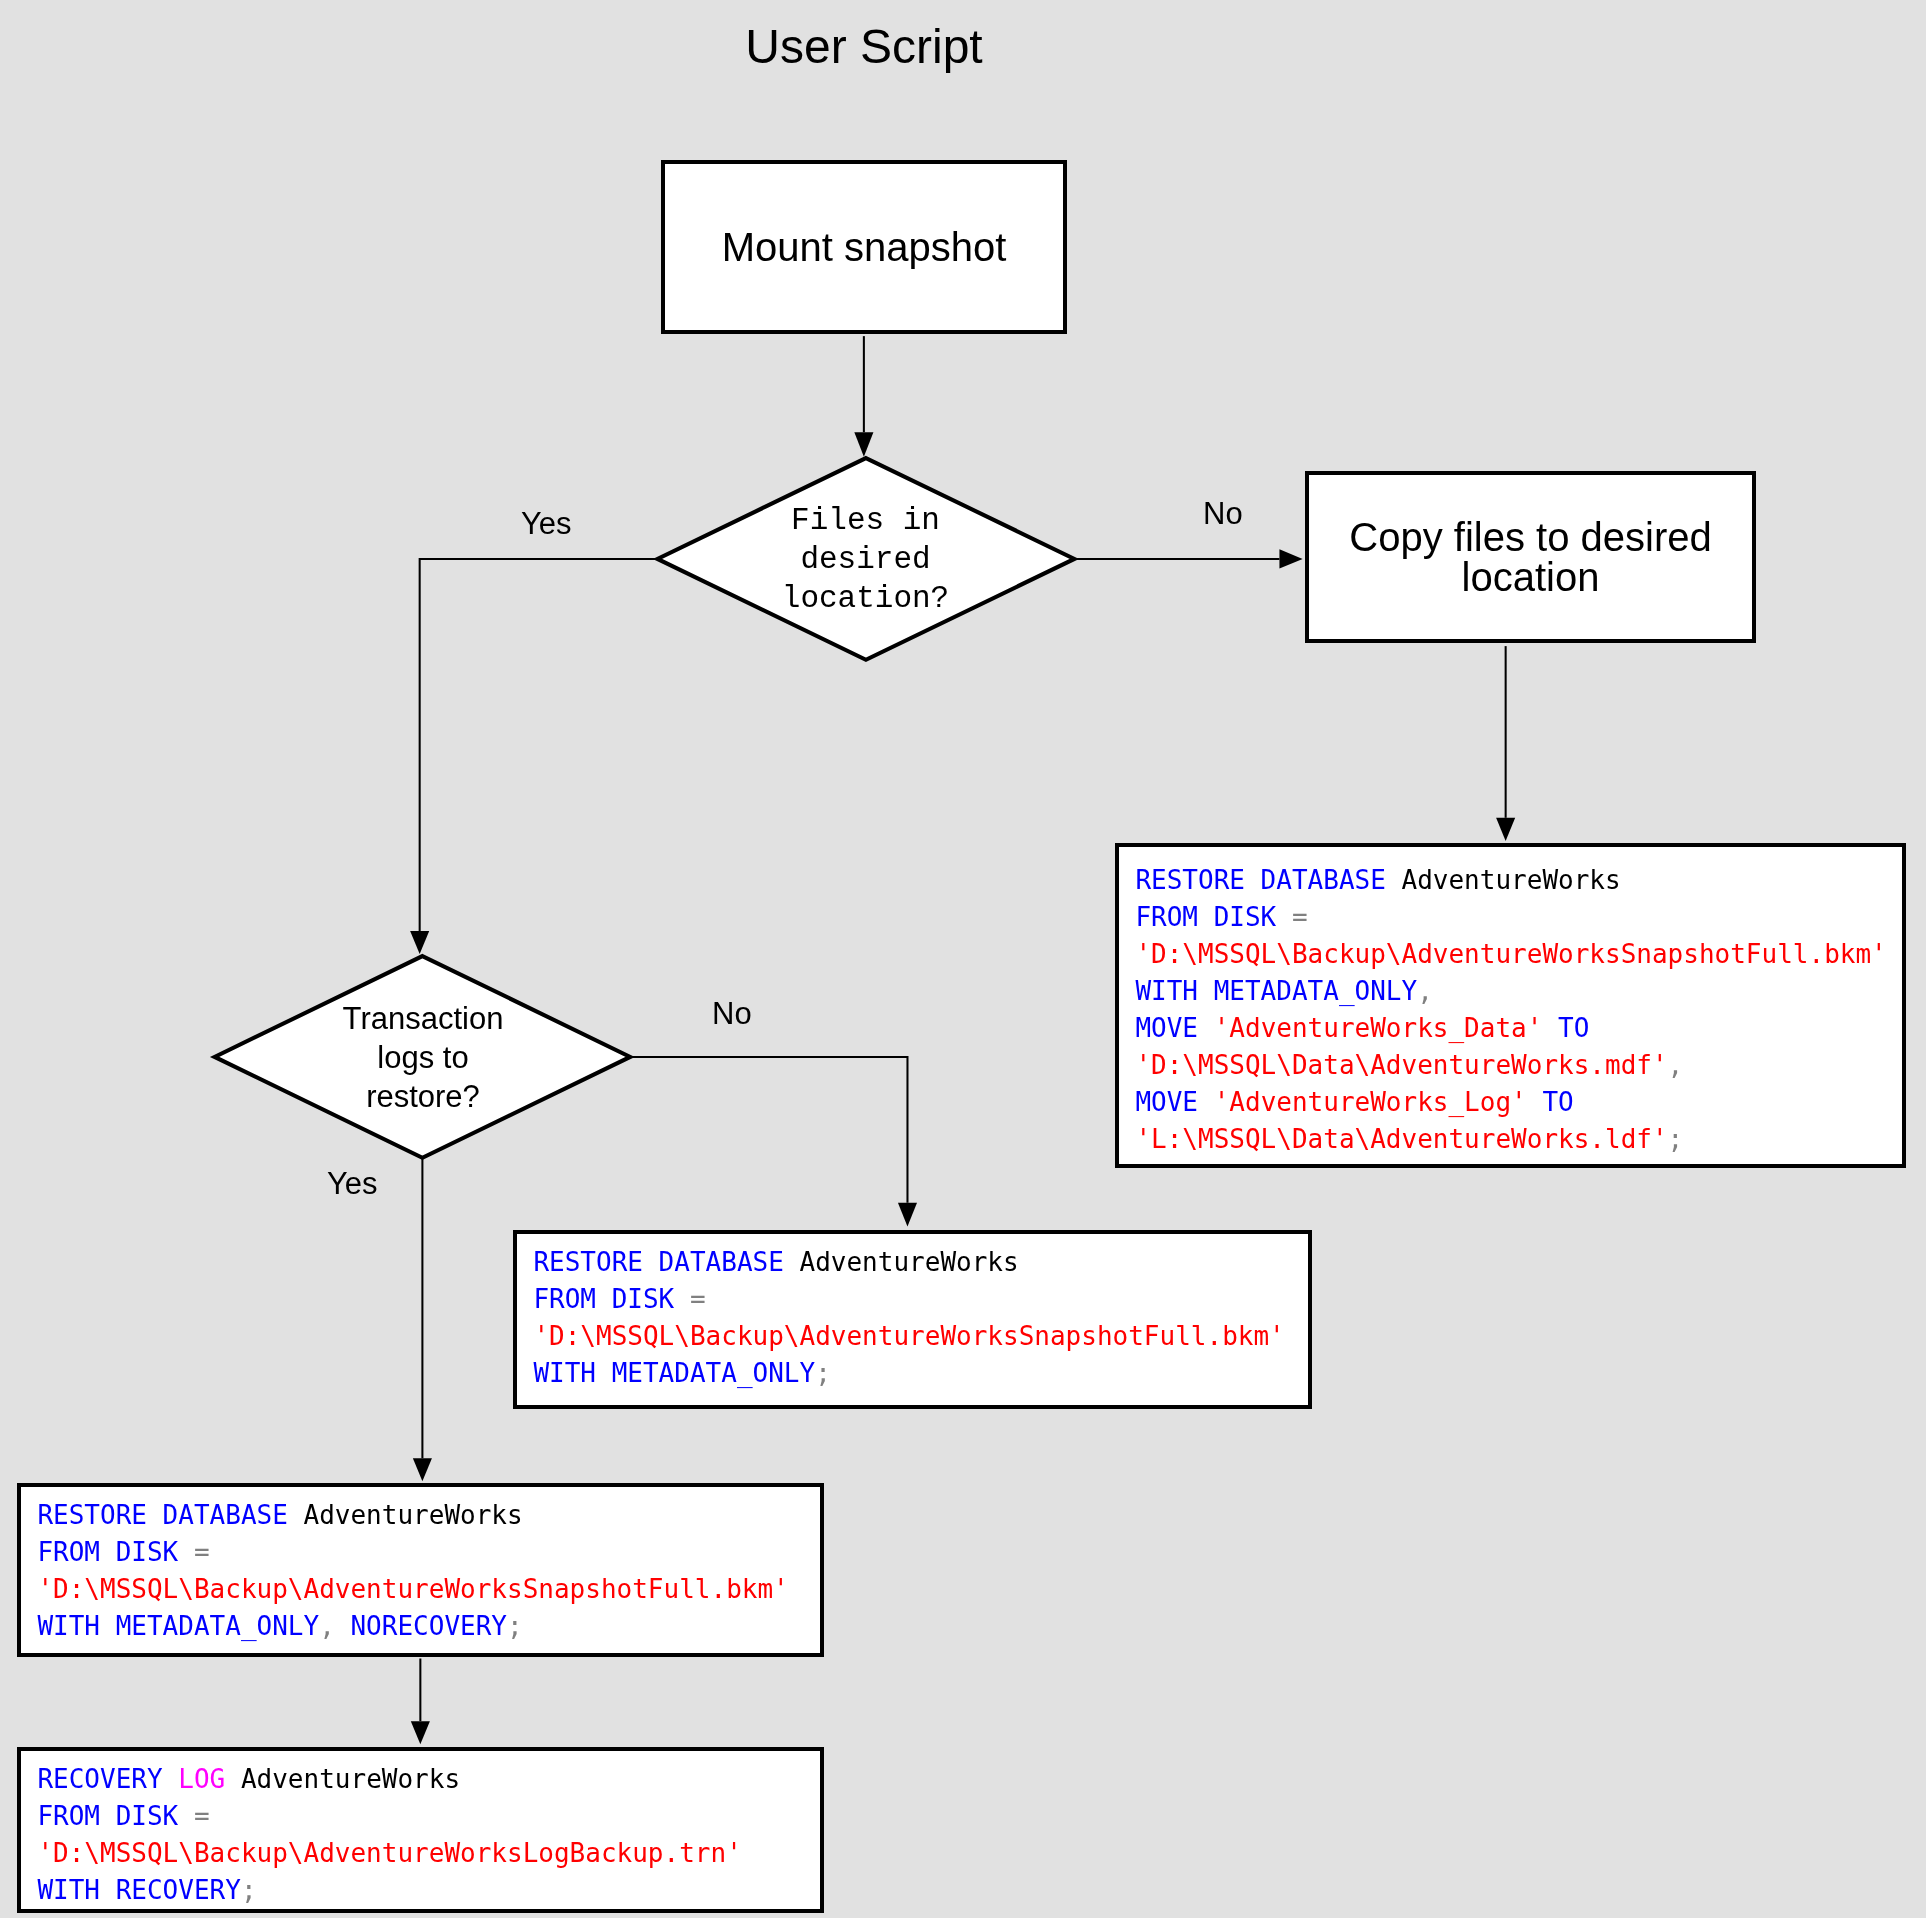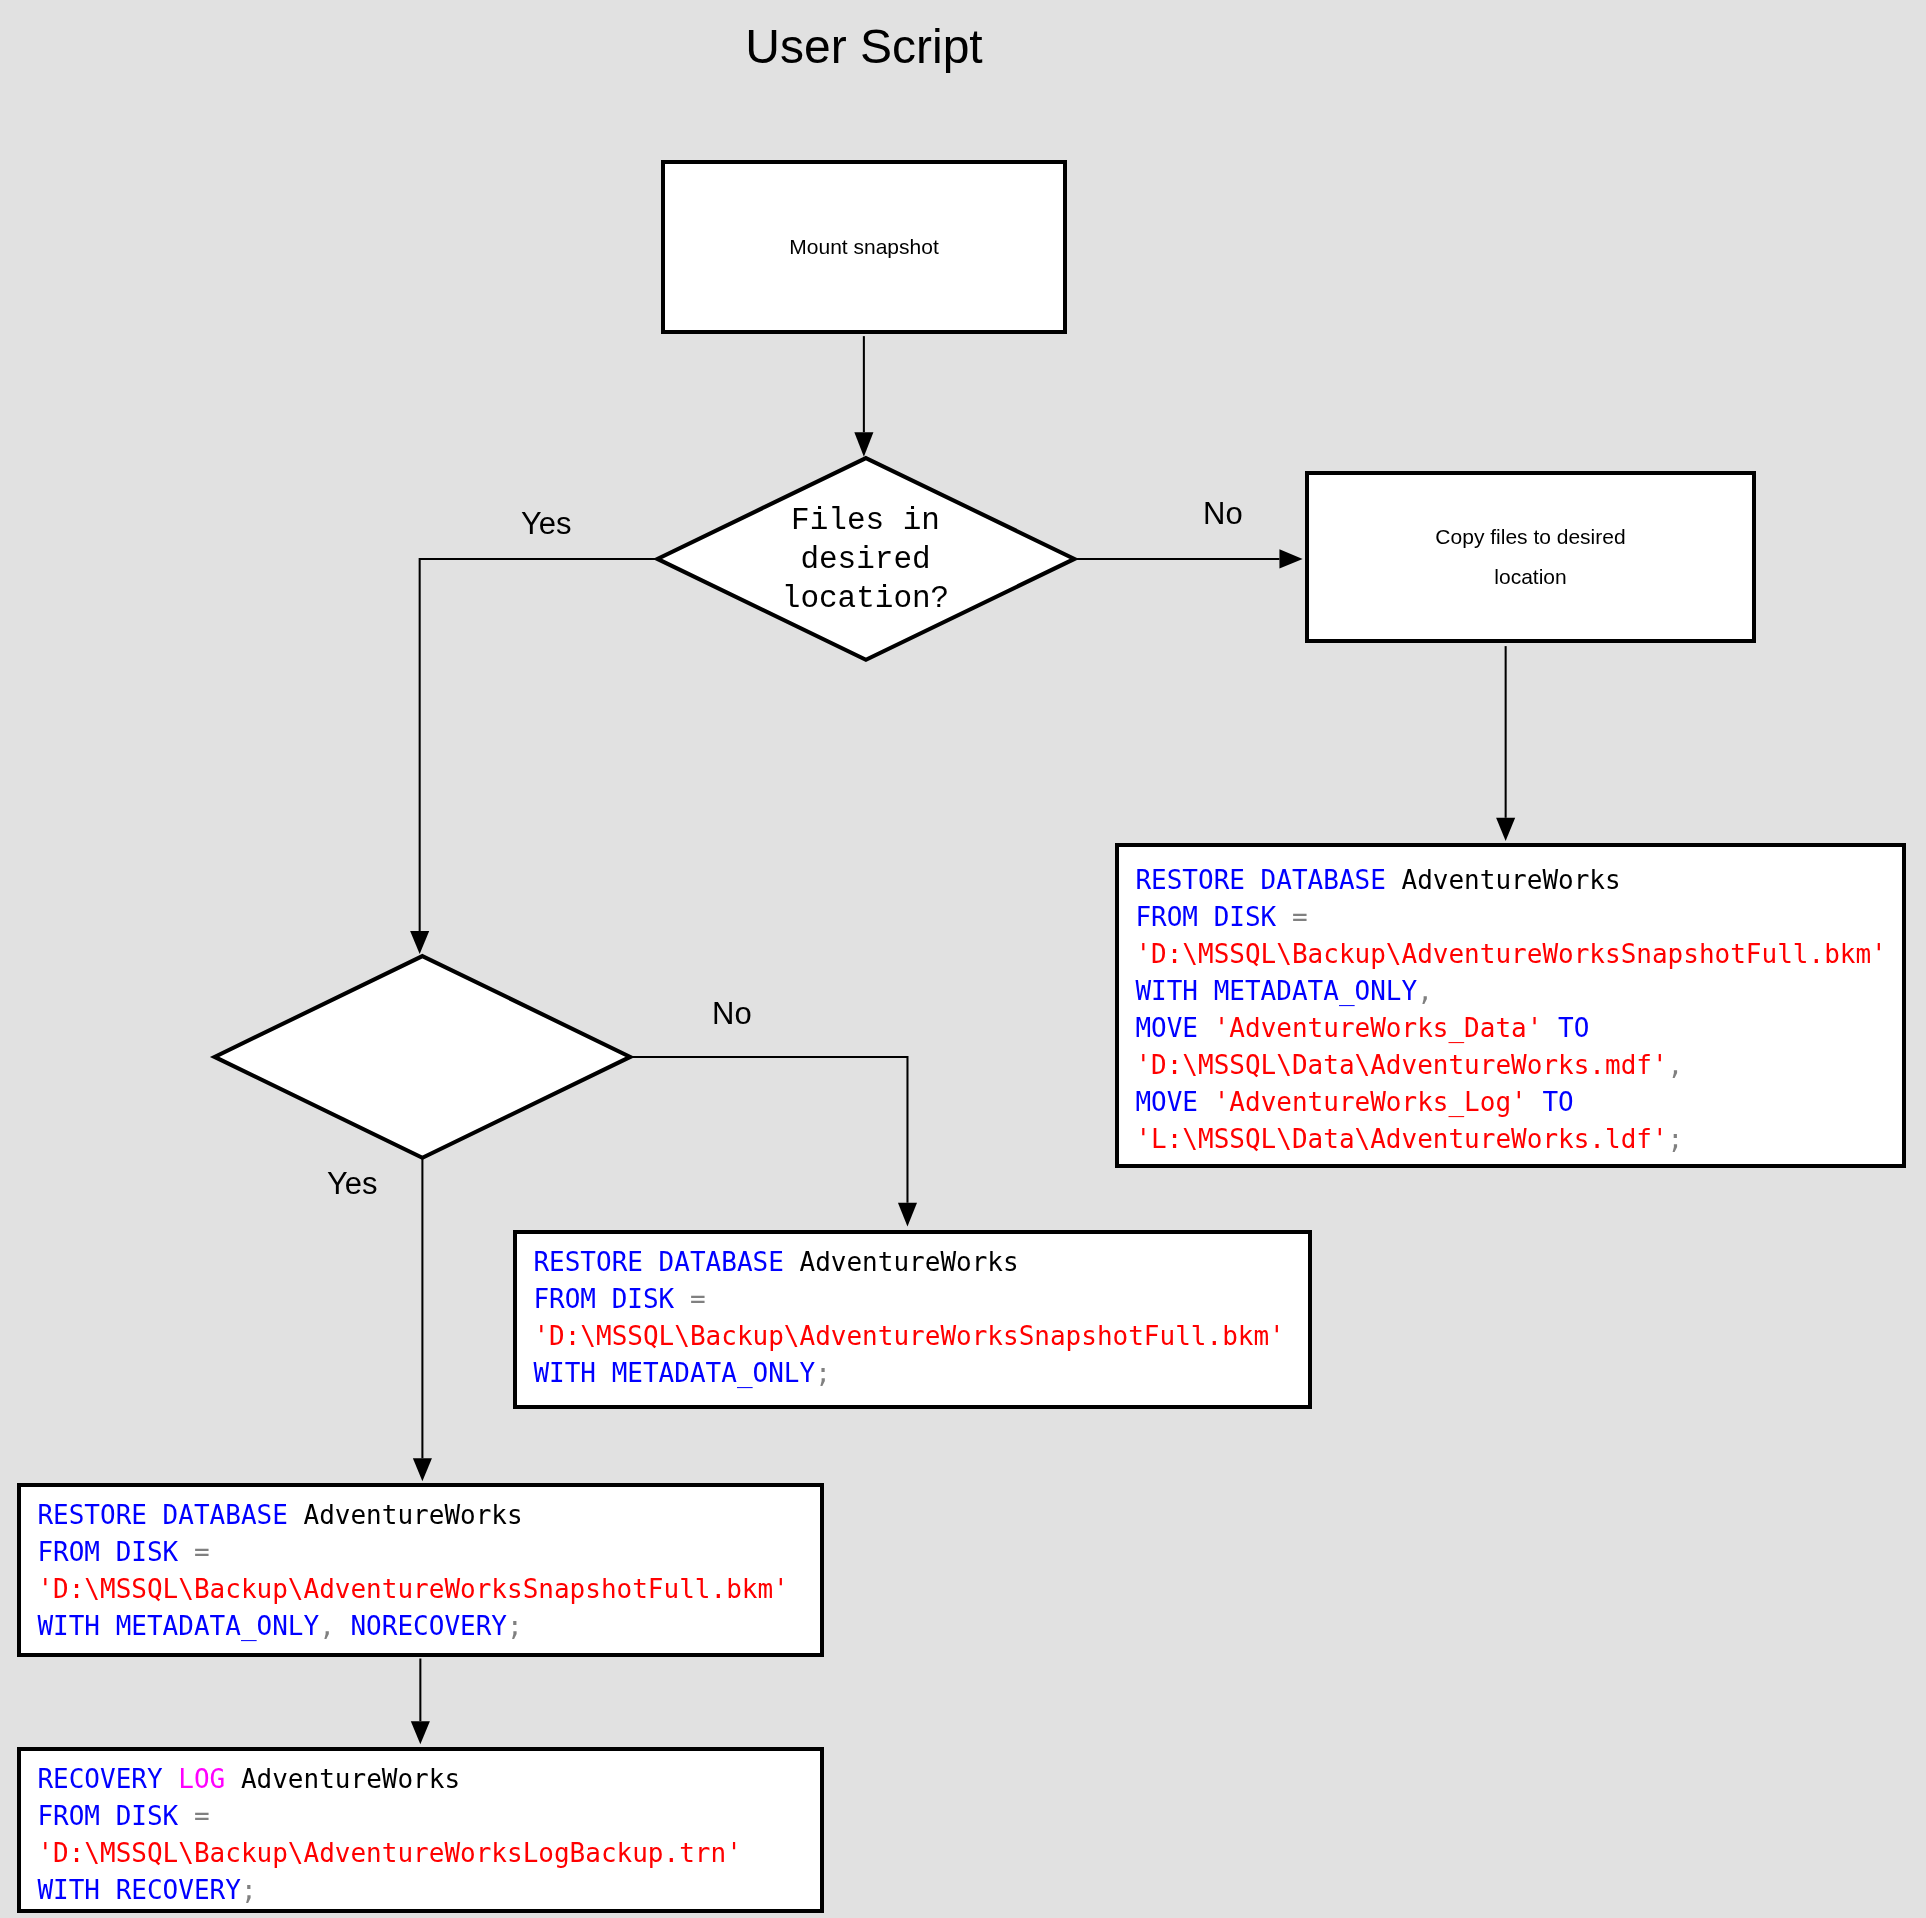--- a/index.html
+++ b/index.html
@@ -30,21 +30,21 @@
   }
   .shape-rect {
     position: absolute;
     box-sizing: border-box;
     background: #ffffff;
     border: 4.1px solid #000000;
     display: flex;
     align-items: center;
     justify-content: center;
     text-align: left;
-    font-size: 21px;
+    font-size: 40px;
     line-height: 40px;
     color: #000;
   }
   .diamond-label {
     position: absolute;
     display: flex;
     flex-direction: column;
     align-items: center;
     justify-content: center;
     text-align: center;
@@ -111,20 +111,25 @@
     <span>Copy files to desired</span>
     <span>location</span>
   </div>
 
   <div class="diamond-label" style="left:657px; top:458px; width:417px; height:202px;font-family:Liberation Mono, monospace;">
     <span>Files in</span>
     <span>desired</span>
     <span>location?</span>
   </div>
 
+  <div class="diamond-label" style="left:215px; top:956px; width:416px; height:202px;">
+    <span>Transaction</span>
+    <span>logs to</span>
+    <span>restore?</span>
+  </div>
 
   <div class="edge-label" style="left:521px; top:506px;">Yes</div>
   <div class="edge-label" style="left:1203px; top:496px;">No</div>
   <div class="edge-label" style="left:712px; top:996px;">No</div>
   <div class="edge-label" style="left:327px; top:1166px;">Yes</div>
 
   <div class="code-box" style="left:1115px; top:843px; width:791px; height:325px; padding-top:15px;">
       <div class="code-line"><span style="color: rgb(0, 0, 255);">RESTORE DATABASE</span><span style="color: rgb(0, 0, 0);"> AdventureWorks</span></div>
       <div class="code-line"><span style="color: rgb(0, 0, 255);">FROM DISK</span><span style="color: rgb(128, 128, 128);"> =</span></div>
       <div class="code-line"><span style="color: rgb(255, 0, 0);">'D:\MSSQL\Backup\AdventureWorksSnapshotFull.bkm'</span></div>

